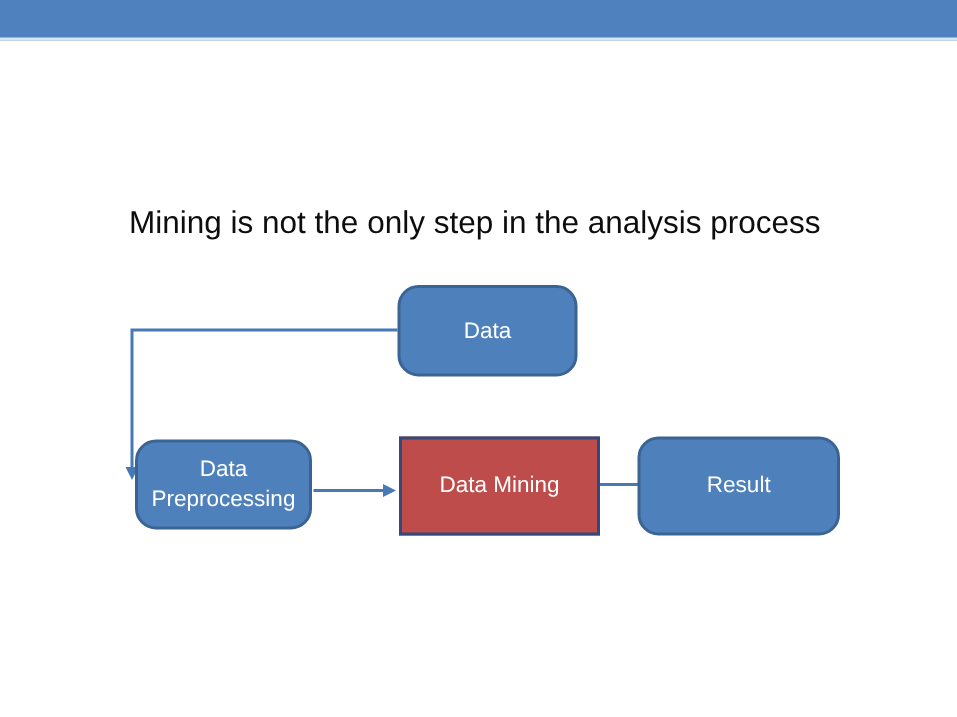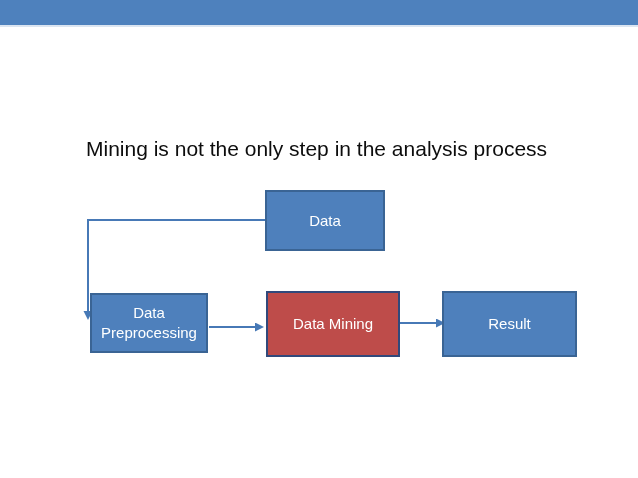--- a/index.html
+++ b/index.html
@@ -71,29 +71,30 @@
     justify-content: center;
     text-align: center;
     color: var(--node-text, #ffffff);
     font-size: 15px;
     line-height: 20px;
     border: 2px solid;
   }
   .node.blue {
     background: var(--node-blue-fill, #4E80BC);
     border-color: var(--node-blue-border, #3A6494);
+    border-radius: 14px;
   }
   .node.red {
     background: var(--node-red-fill, #BE4C4A);
     border-color: var(--node-red-border, #31497B);
   }
   .node-collection     { left: 265px; top: 190px; width: 120px; height: 61px; }
   .node-preprocessing  { left: 90px;  top: 293px; width: 118px; height: 60px; }
   .node-mining         { left: 266px; top: 291px; width: 134px; height: 66px; }
-  .node-postprocessing { left: 442px; top: 291px; width: 135px; height: 66px; }
+  .node-postprocessing { left: 425px; top: 291px; width: 135px; height: 66px; }
 </style>
 </head>
 <body>
 
 <div class="slide">
 
   <div class="banner"></div>
 
 
   <p class="subtitle">Mining is not the only step in the analysis process</p>

